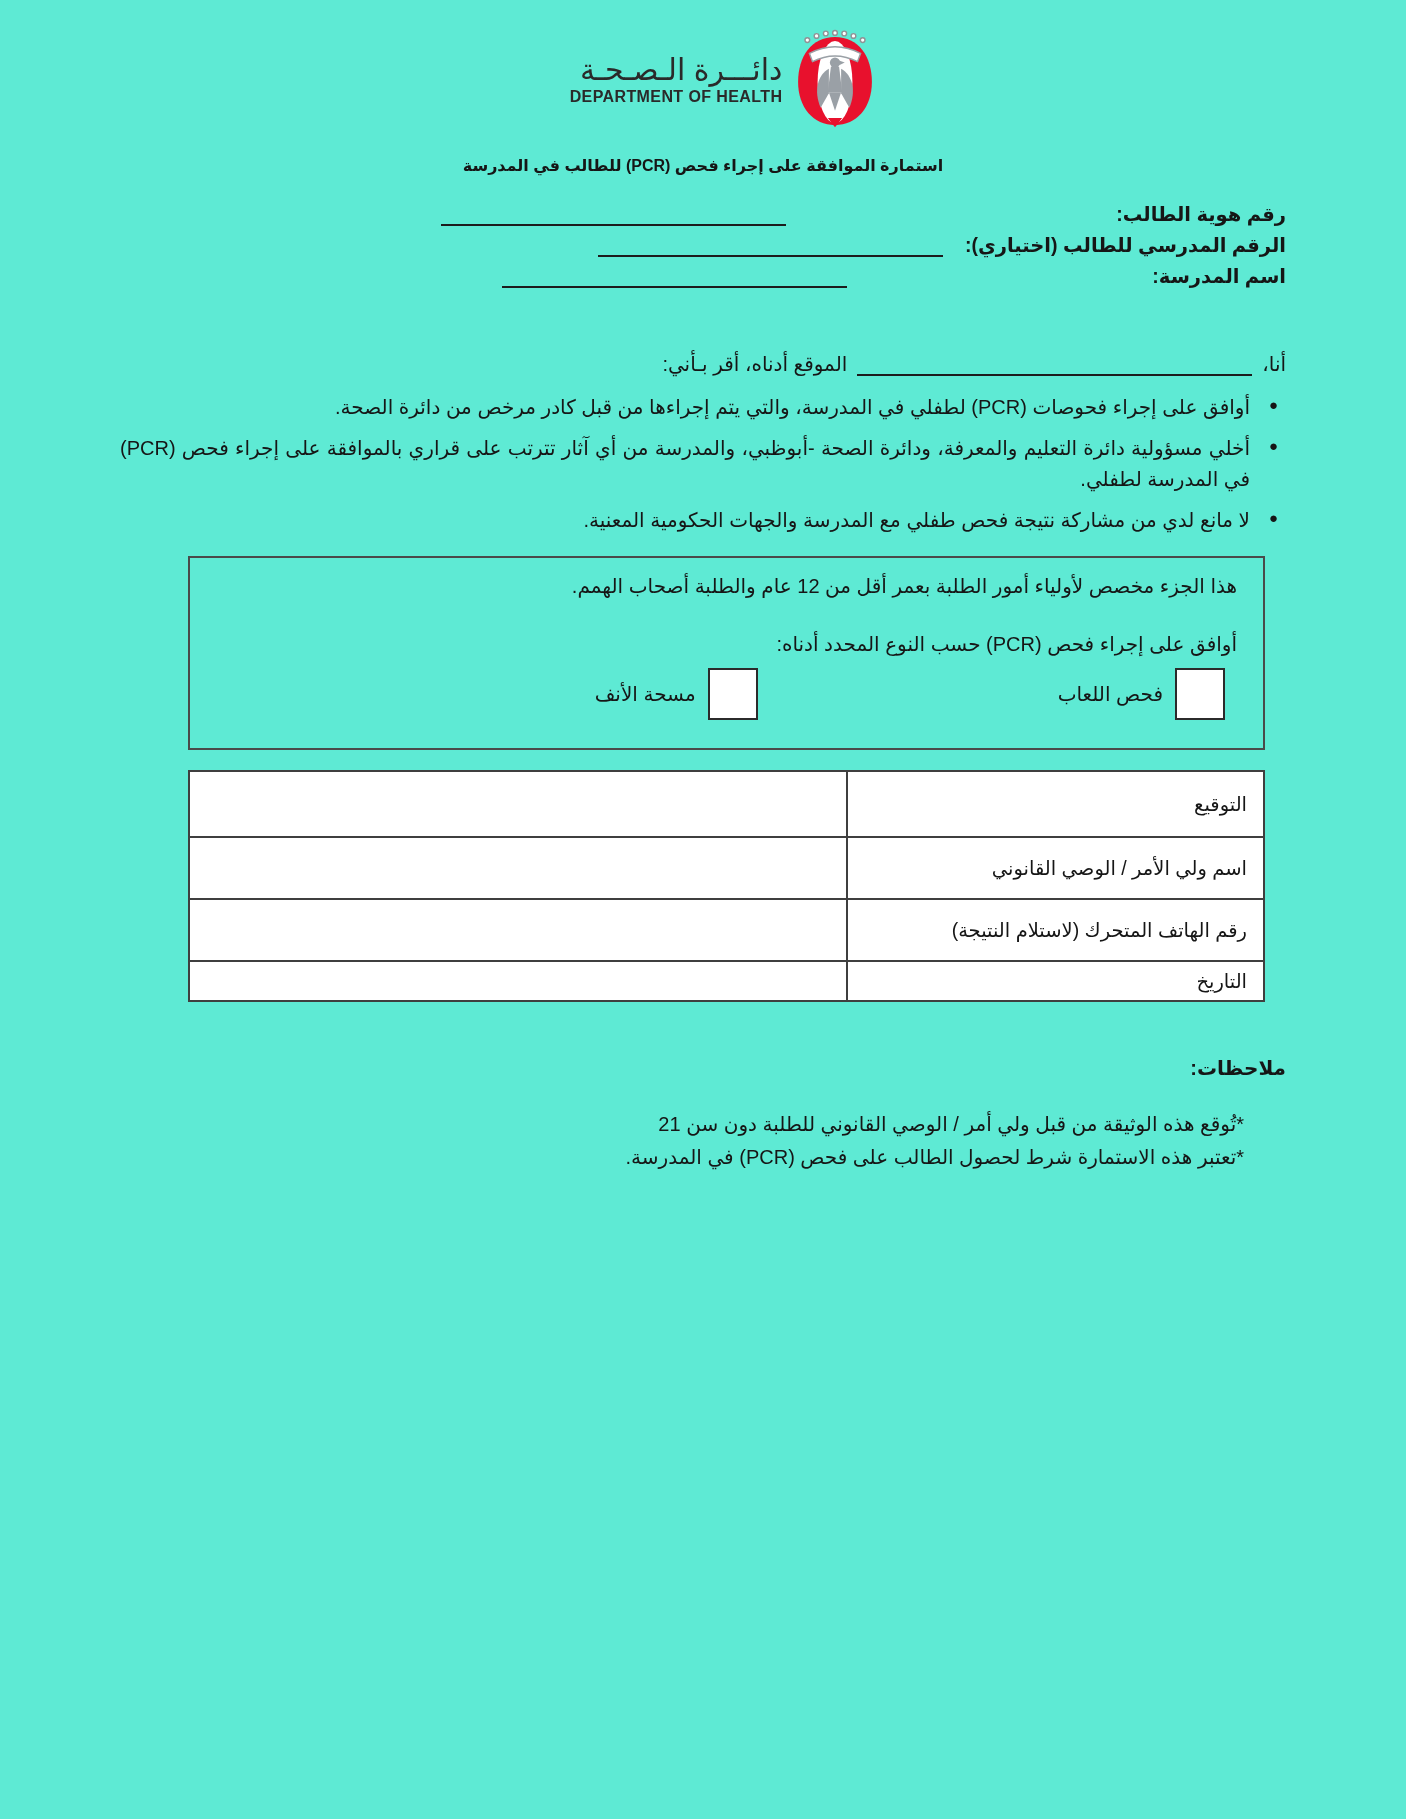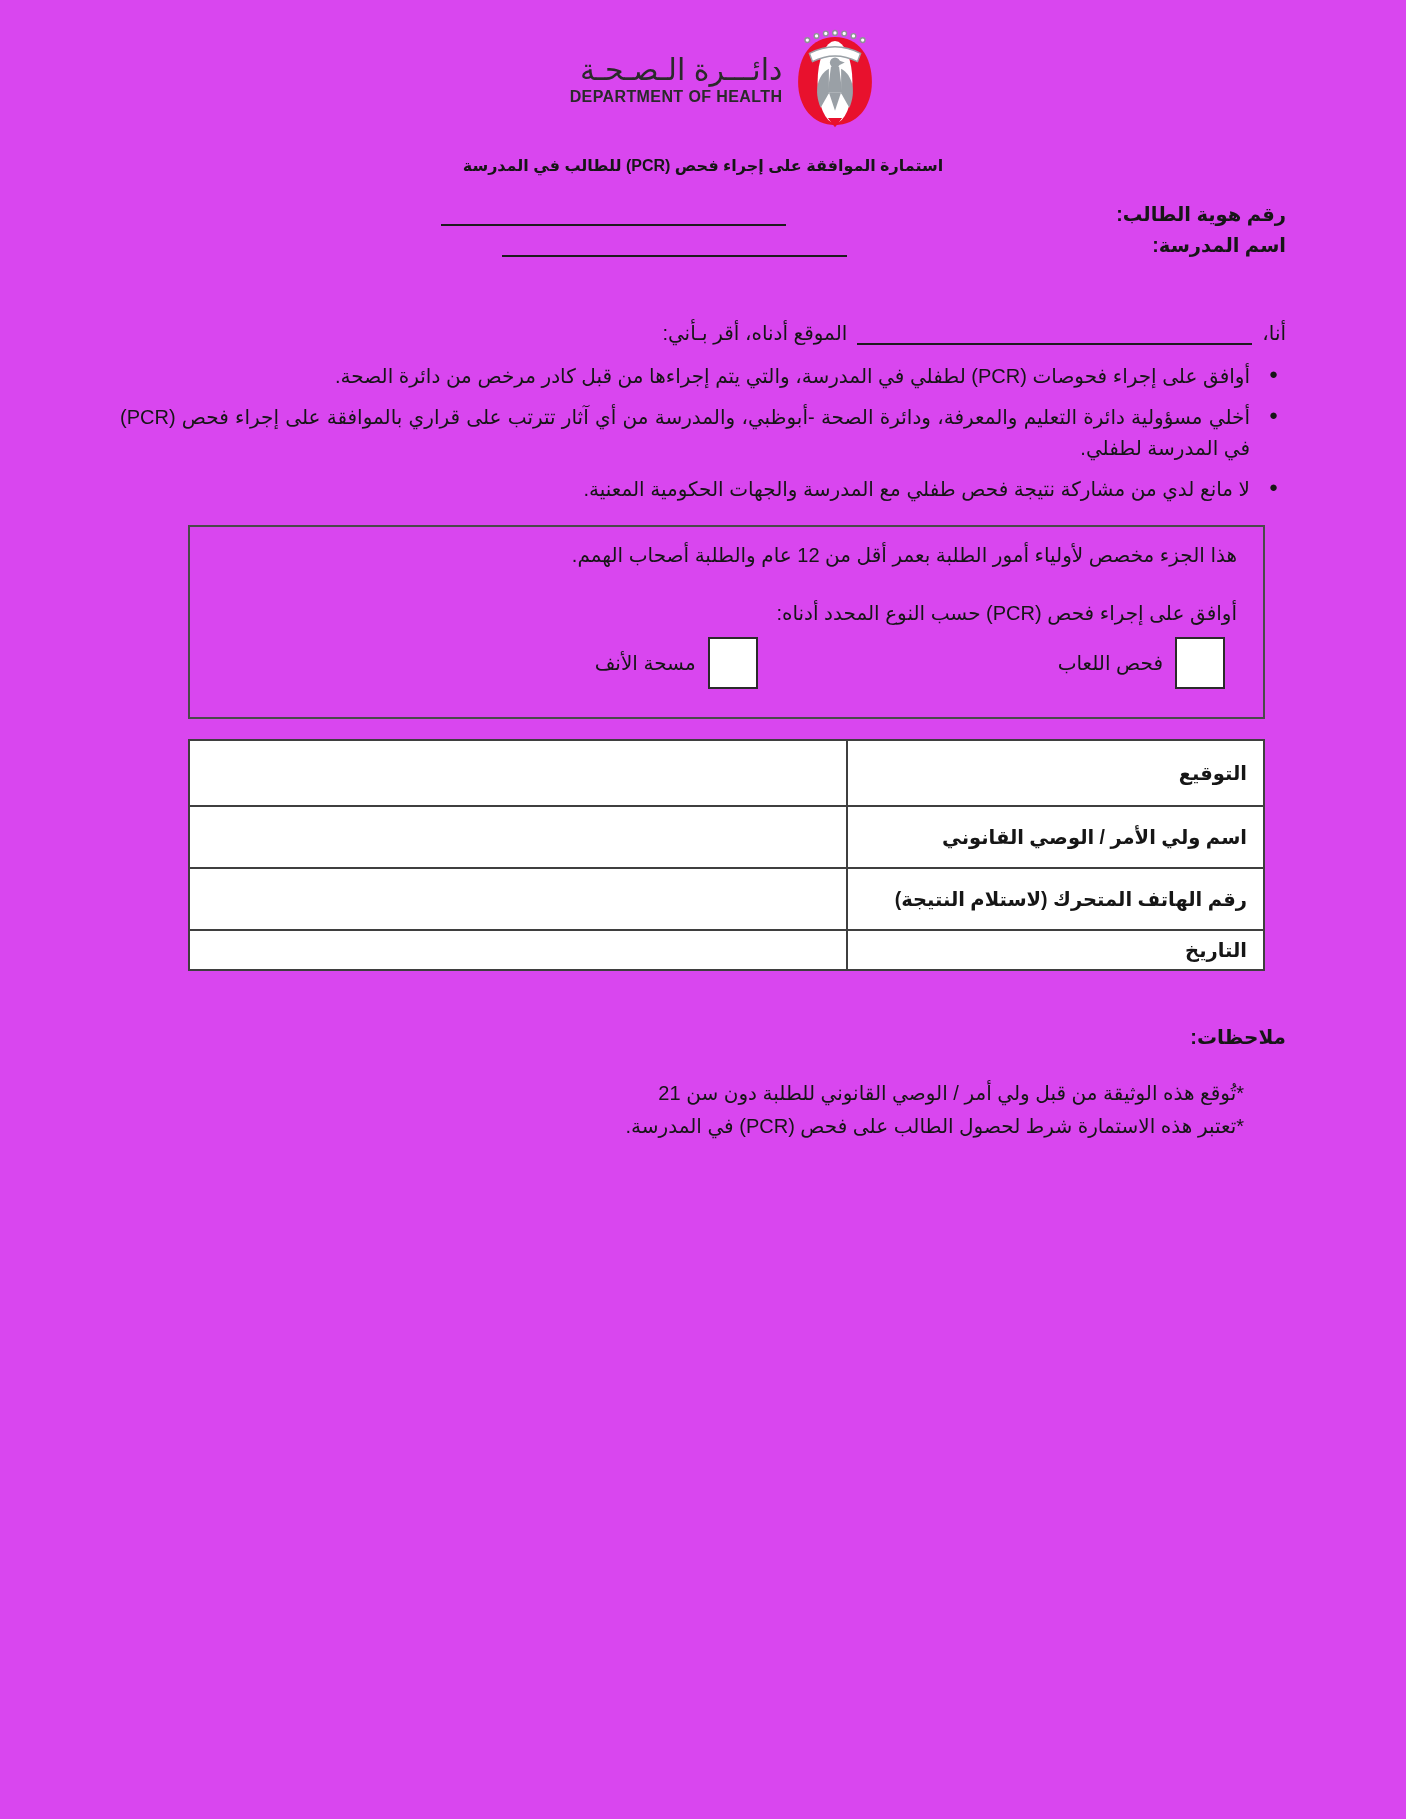--- a/index.html
+++ b/index.html
@@ -1,20 +1,20 @@
 <!DOCTYPE html>
 <html lang="ar" dir="rtl"><head>
 <meta charset="utf-8">
 <style>
   html,body{margin:0;padding:0;background:#ffffff;}
   .page{
     position:relative;
     width:1406px;height:1819px;
     margin:0 auto;
-    background:#d946ef;
+    background:#5eead4;
     direction:rtl;
     color:#161616;
     font-family:"Liberation Sans","DejaVu Sans",sans-serif;
     box-sizing:border-box;
     padding:28px 120px 0 120px;
     overflow:hidden;
   }
   
   .logo-wrap{
     display:flex;direction:ltr;justify-content:center;align-items:center;
@@ -78,21 +78,21 @@
   
   .sig-table{
     margin:20px 21px 0 68px;
     display:grid;
     grid-template-columns:415px 1fr;
     gap:2px;
     background:#3f3f3f;
     border:2px solid #3f3f3f;
   }
   .sig-cell{background:#ffffff;display:flex;align-items:center;}
-  .sig-label{font-weight:bold;font-size:19.5px;padding-right:16px;}
+  .sig-label{font-weight:normal;font-size:19.5px;padding-right:16px;}
   .h1{height:64px}.h2{height:60px}.h3{height:60px}.h4{height:38px}
   
   .notes{margin-top:54px;font-size:20px;}
   .notes-heading{font-weight:bold;margin-bottom:28px;}
   .note-line{padding-right:42px;line-height:1.65;}
 </style>
 </head>
 <body>
 
 <div class="page">
@@ -128,20 +128,24 @@
   </div>
 
   <div class="doc-title">استمارة الموافقة على إجراء فحص (PCR) للطالب في المدرسة</div>
 
   <div class="fields">
     <div class="field-row">
       <span>رقم هوية الطالب:</span>
       <span class="blank gap-b"></span>
     </div>
     <div class="field-row">
+      <span>الرقم المدرسي للطالب (اختياري):</span>
+      <span class="blank gap-c"></span>
+    </div>
+    <div class="field-row">
       <span>اسم المدرسة:</span>
       <span class="blank gap-d"></span>
     </div>
   </div>
 
   <div class="decl-line">
     <span>أنا،</span>
     <span class="blank"></span>
     <span class="decl-suffix">الموقع أدناه، أقر بـأني:</span>
   </div>

